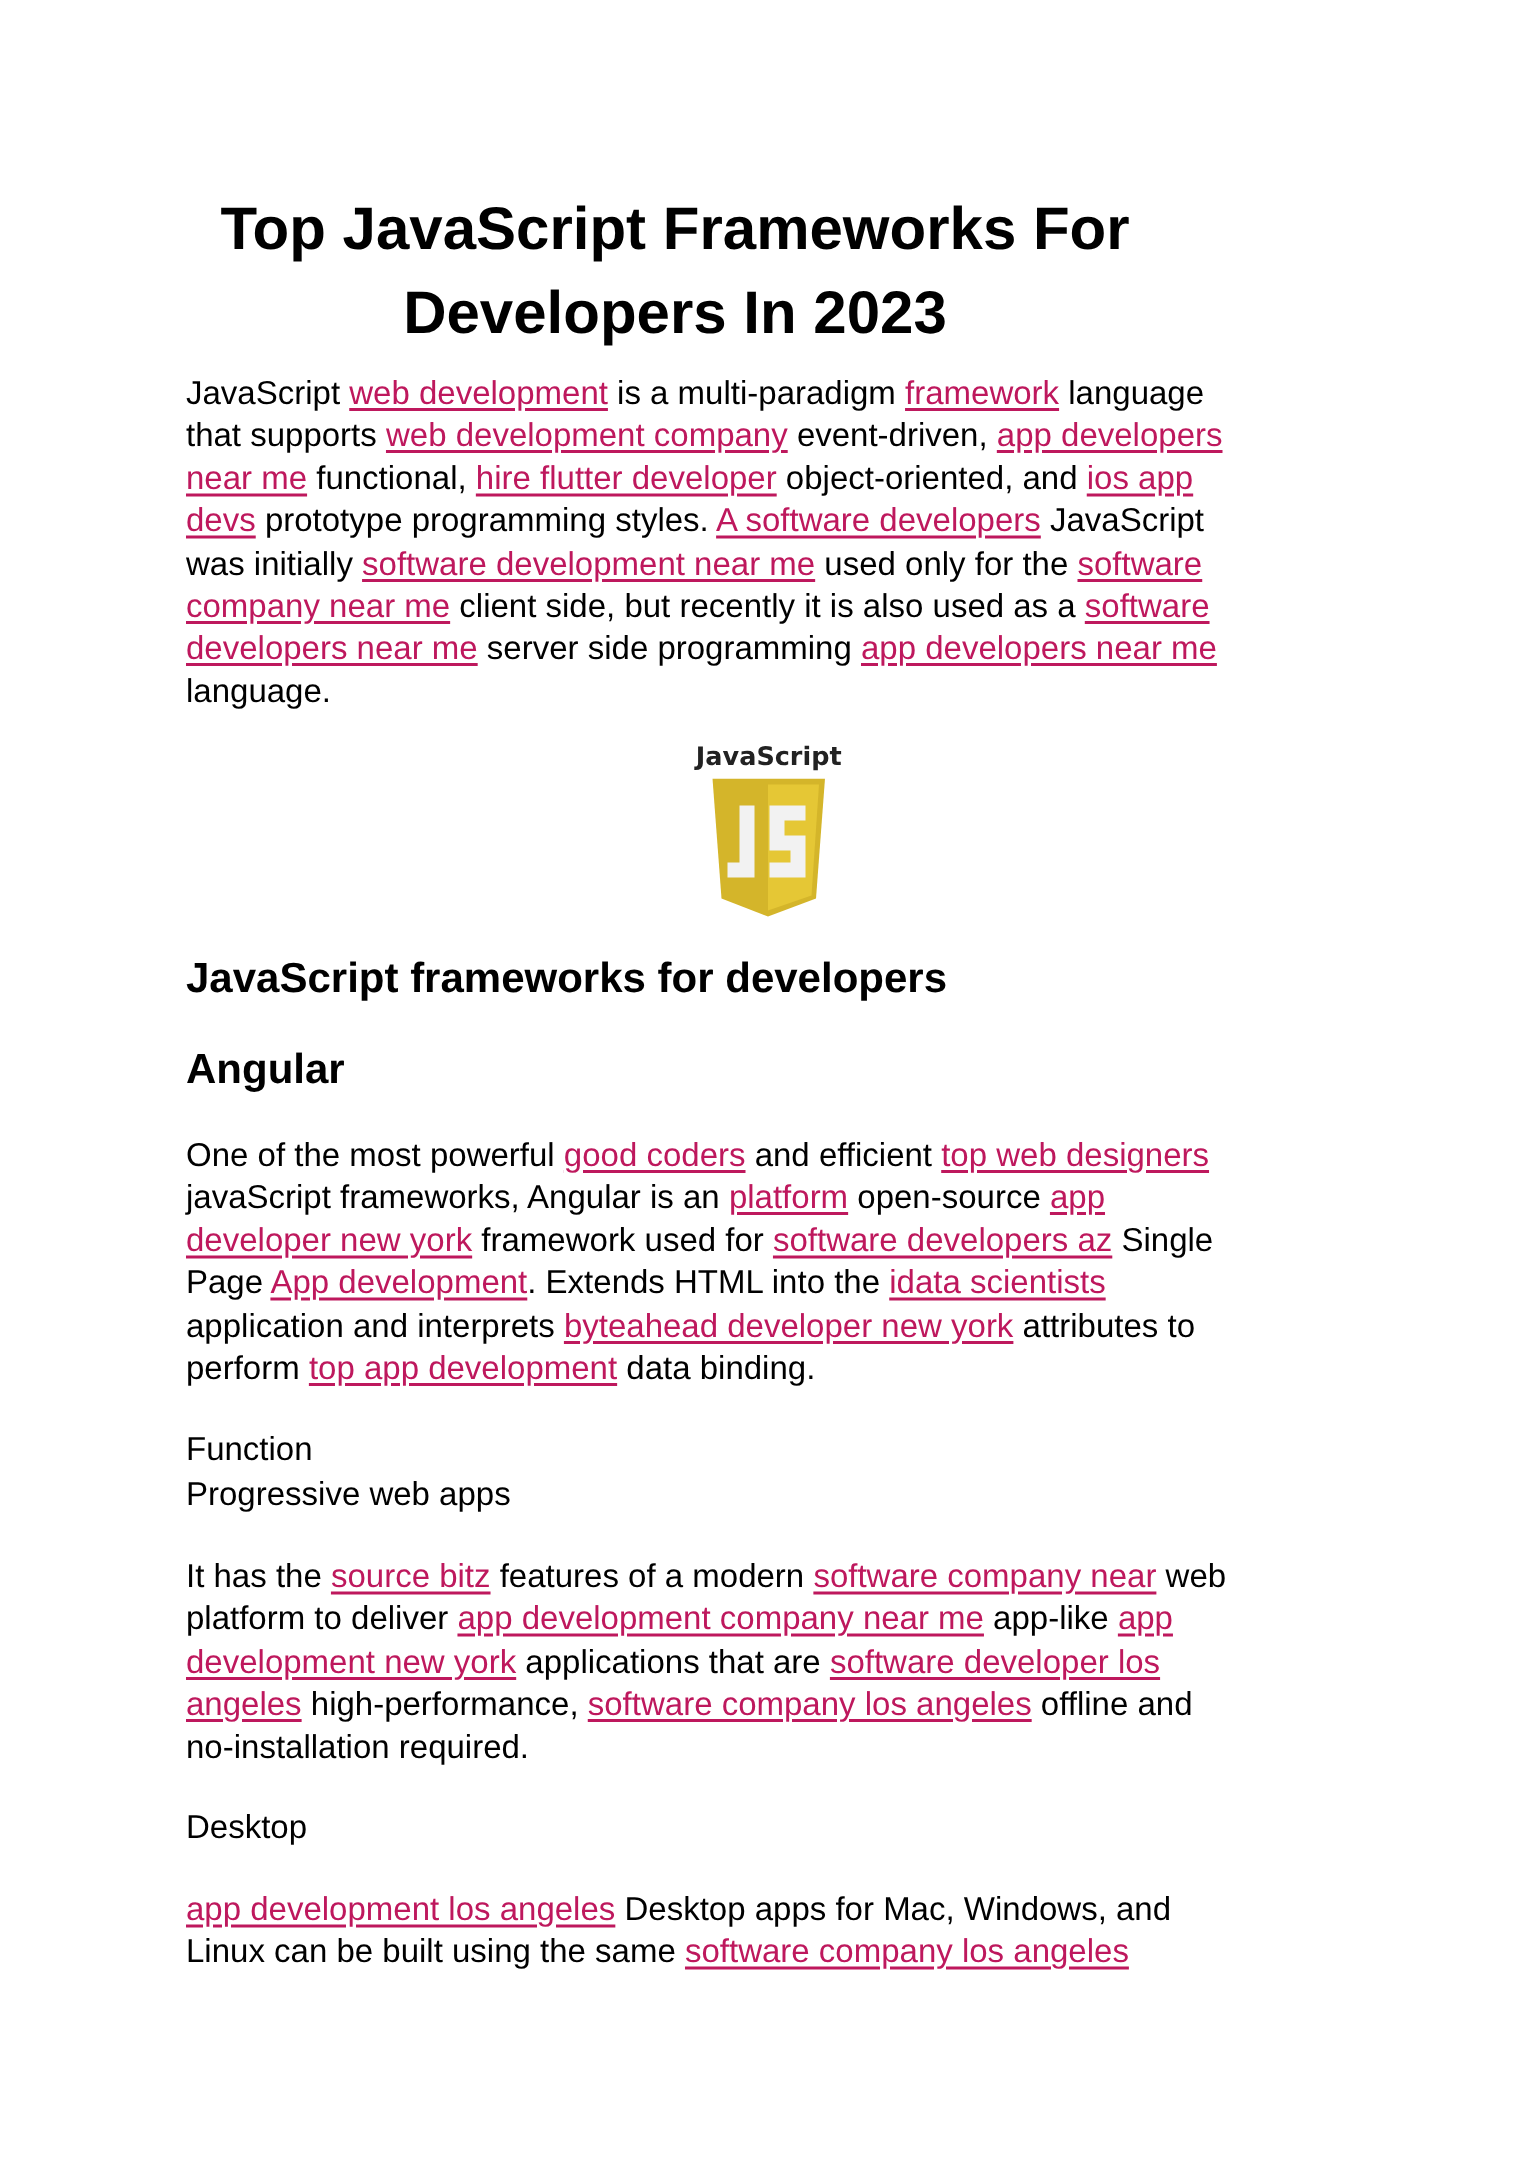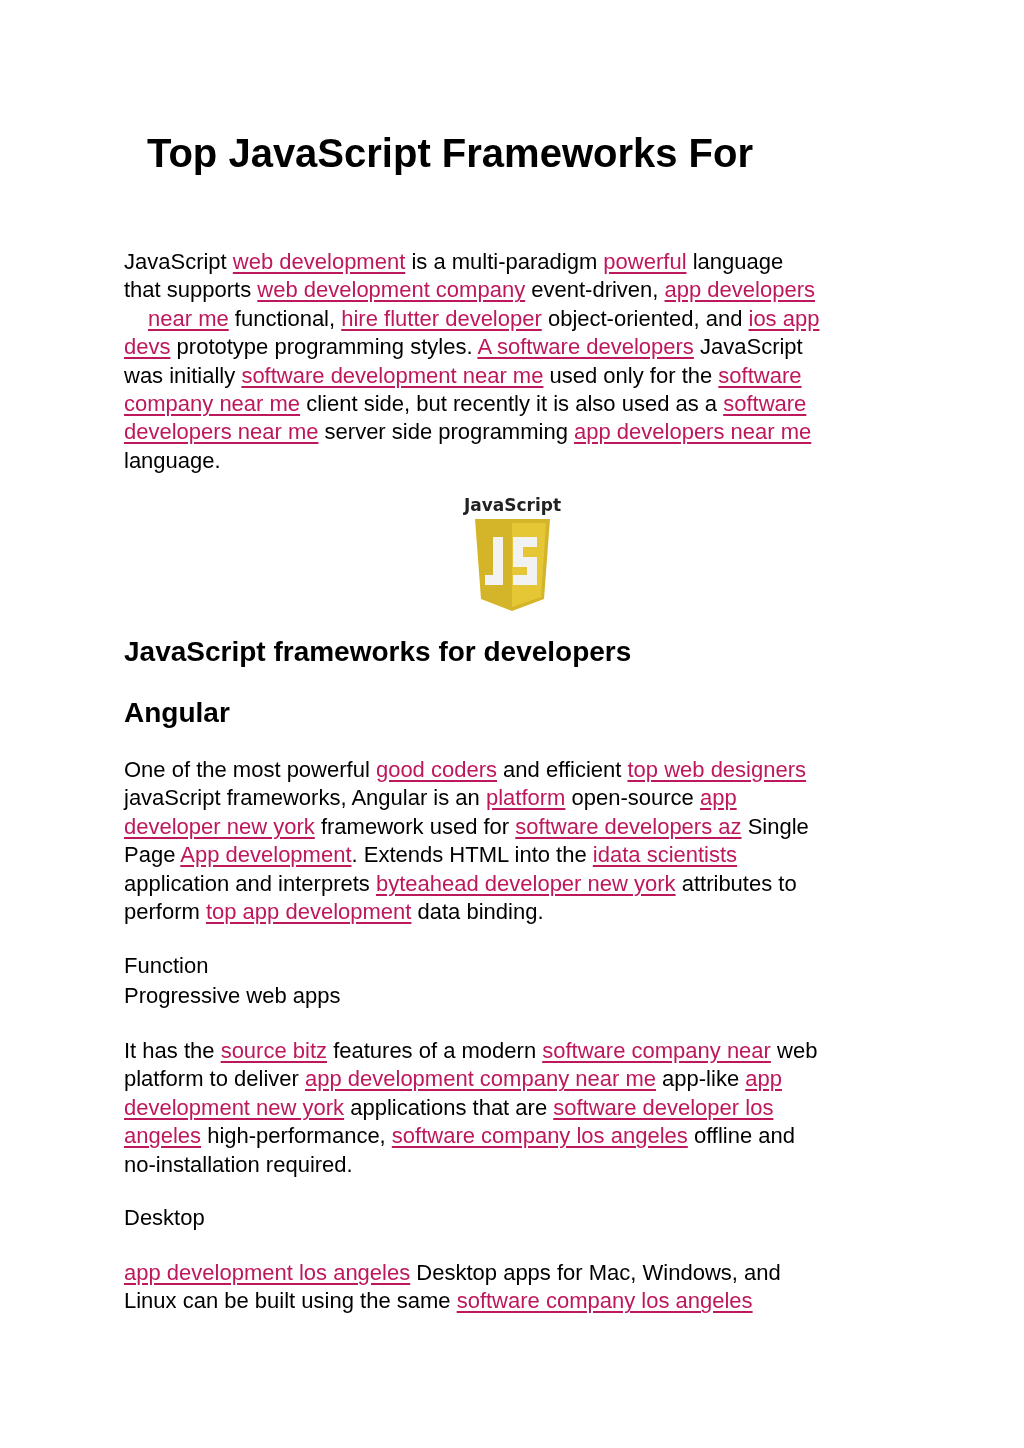--- a/index.html
+++ b/index.html
@@ -14,20 +14,21 @@
   .ital { position: absolute; left: 124px; font-size: 22px; }
   .logo { position: absolute; left: 455px; top: 495px; width: 115px; height: 115px; }
   .logo-text { font-size: 17px; font-weight: bold; text-align: center; color: #222; margin-bottom: 4px;
                font-family: "DejaVu Sans", sans-serif; }
 </style>
 </head>
 <body>
 
 <div class="title">
   <div>Top JavaScript Frameworks For</div>
+  <div>Developers In 2023</div>
 </div>
 
 <div id="intro"></div>
 
 <div class="logo">
   <div class="logo-text">JavaScript</div>
   <svg width="115" height="95" viewBox="0 0 115 95">
     <polygon points="20,0 95,0 89,80 57,92 26,80" fill="#d4b52a"></polygon>
     <polygon points="57,4 91,4 86,78 57,88" fill="#e5c735"></polygon>
     <path d="M38 18 h10 v48 h-18 v-10 h8 z" fill="#f2f2f2"></path>
@@ -42,23 +43,23 @@
 
 <div class="ital" style="top:953px;">Function</div>
 <div class="h3" style="top:983px;">Progressive web apps</div>
 
 <div></div>
 
 <div class="h3" style="top:1205px;">Desktop</div>
 
 <div></div>
 
-<div class="line" style="top: 248px;"><span>JavaScript </span><a href="#">web development</a><span> is a multi-paradigm </span><a href="#">powerful</a><span> language</span></div>
+<div class="line" style="top: 248px;"><span>JavaScript </span><a href="#">web development</a><span> is a multi-paradigm </span><a href="#">framework</a><span> language</span></div>
 <div class="line" style="top: 276.4px;"><span>that supports </span><a href="#">web development company</a><span> event-driven, </span><a href="#">app developers</a></div>
-<div class="line" style="top: 304.8px; margin-left: 24px;"><a href="#">near me</a><span> functional, </span><a href="#">hire flutter developer</a><span> object-oriented, and </span><a href="#">ios app</a></div>
+<div class="line" style="top: 304.8px;"><a href="#">near me</a><span> functional, </span><a href="#">hire flutter developer</a><span> object-oriented, and </span><a href="#">ios app</a></div>
 <div class="line" style="top: 333.2px;"><a href="#">devs</a><span> prototype programming styles. </span><a href="#">A software developers</a><span> JavaScript</span></div>
 <div class="line" style="top: 361.6px;"><span>was initially </span><a href="#">software development near me</a><span> used only for the </span><a href="#">software</a></div>
 <div class="line" style="top: 390px;"><a href="#">company near me</a><span> client side, but recently it is also used as a </span><a href="#">software</a></div>
 <div class="line" style="top: 418.4px;"><a href="#">developers near me</a><span> server side programming </span><a href="#">app developers near me</a></div>
 <div class="line" style="top: 446.8px;"><span>language.</span></div>
 <div class="line" style="top: 756px;"><span>One of the most powerful </span><a href="#">good coders</a><span> and efficient </span><a href="#">top web designers</a></div>
 <div class="line" style="top: 784.4px;"><span>javaScript  frameworks, Angular is an </span><a href="#">platform</a><span> open-source </span><a href="#">app</a></div>
 <div class="line" style="top: 812.8px;"><a href="#">developer new york</a><span> framework used for </span><a href="#">software developers az</a><span> Single</span></div>
 <div class="line" style="top: 841.2px;"><span>Page </span><a href="#">App development</a><span>. Extends HTML into the </span><a href="#">idata scientists</a></div>
 <div class="line" style="top: 869.6px;"><span>application and interprets </span><a href="#">byteahead developer new york</a><span> attributes to</span></div>

